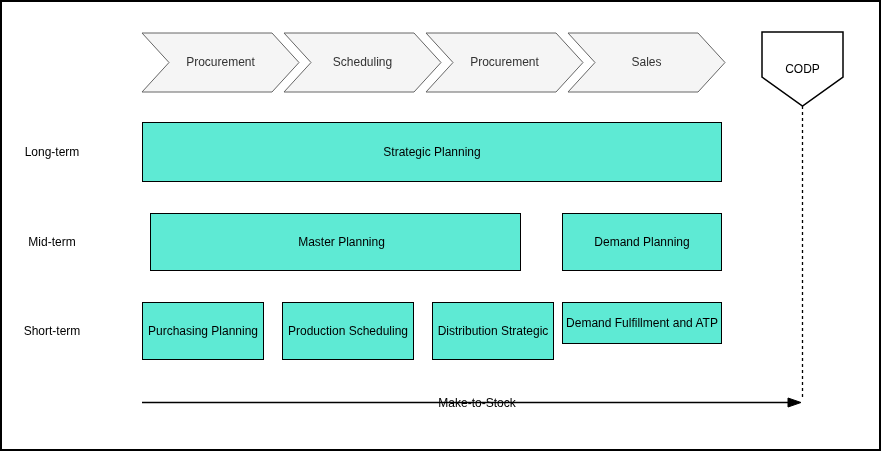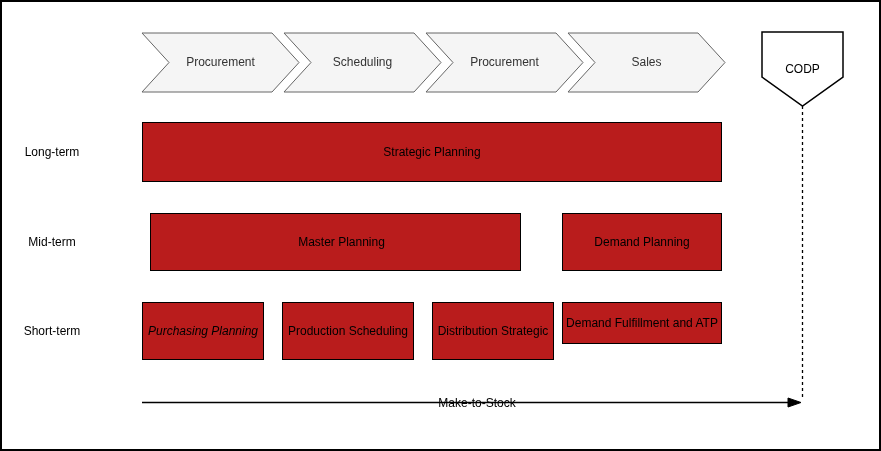--- a/index.html
+++ b/index.html
@@ -27,21 +27,21 @@
     display: flex;
     align-items: center;
     justify-content: center;
     text-align: center;
     white-space: nowrap;
     line-height: 1.2;
   }
   .chev-lbl { color: #333333; }
   .box {
     position: absolute;
-    background: #b91c1c;
+    background: #5eead4;
     border: 1.5px solid #000000;
     display: flex;
     align-items: center;
     justify-content: center;
     font-size: 12px;
     color: #000000;
     white-space: nowrap;
     text-align: center;
   }
   
@@ -50,21 +50,21 @@
   .chev-2 { left: 424px; top: 31px; width: 157px; height: 59px; }
   .chev-3 { left: 566px; top: 31px; width: 157px; height: 59px; }
   
   .row-0 { left: 15px; top: 138px; width: 70px; height: 24px; }
   .row-1 { left: 15px; top: 228px; width: 70px; height: 24px; }
   .row-2 { left: 15px; top: 317px; width: 70px; height: 24px; }
   
   .box-strategic   { left: 140px; top: 120px; width: 580px; height: 60px; }
   .box-master      { left: 148px; top: 211px; width: 371px; height: 58px; padding-left: 12px; }
   .box-demandplan  { left: 560px; top: 211px; width: 160px; height: 58px; }
-  .box-purchasing  { left: 140px; top: 300px; width: 122px; height: 58px; font-style: italic; }
+  .box-purchasing  { left: 140px; top: 300px; width: 122px; height: 58px; }
   .box-prodsched   { left: 280px; top: 300px; width: 132px; height: 58px; }
   .box-distplan    { left: 430px; top: 300px; width: 122px; height: 58px; }
   .box-demandful   { left: 560px; top: 300px; width: 160px; height: 42px; }
   
   .codp-lbl { left: 760px; top: 30px; width: 81px; height: 74px; }
   
   .mts-lbl { left: 400px; top: 391px; width: 150px; height: 20px; background: transparent; text-align: center; }
 </style>
 </head>
 <body>

